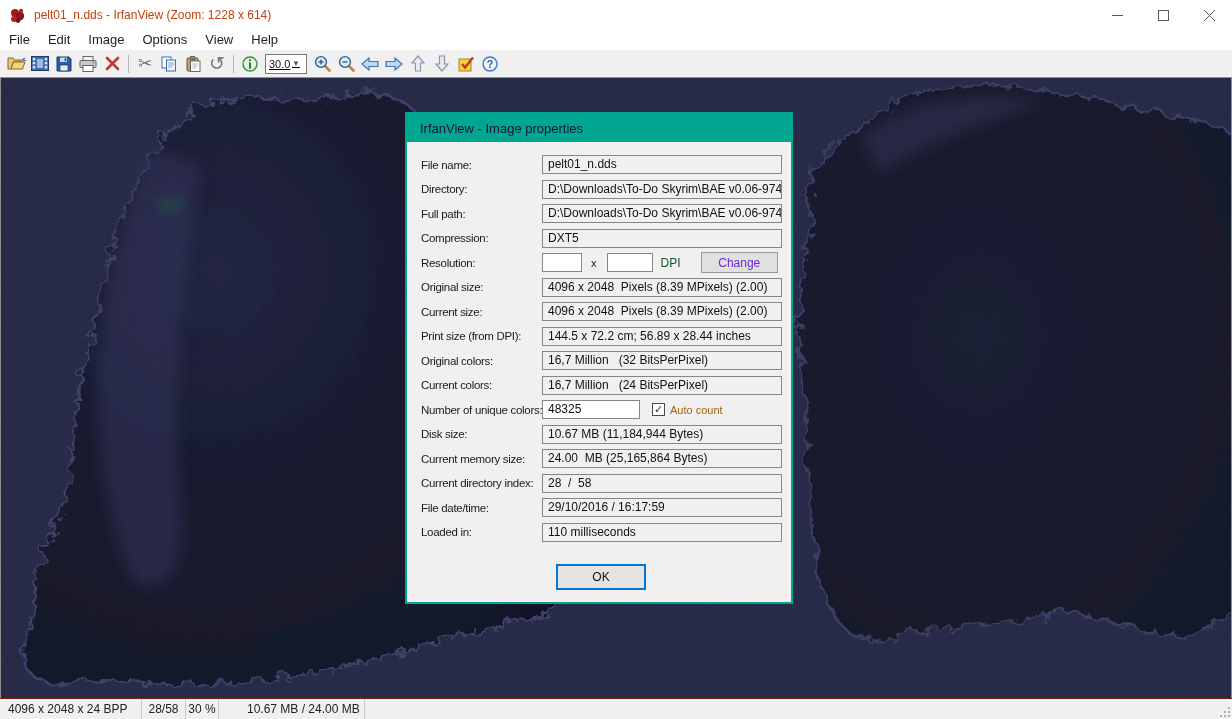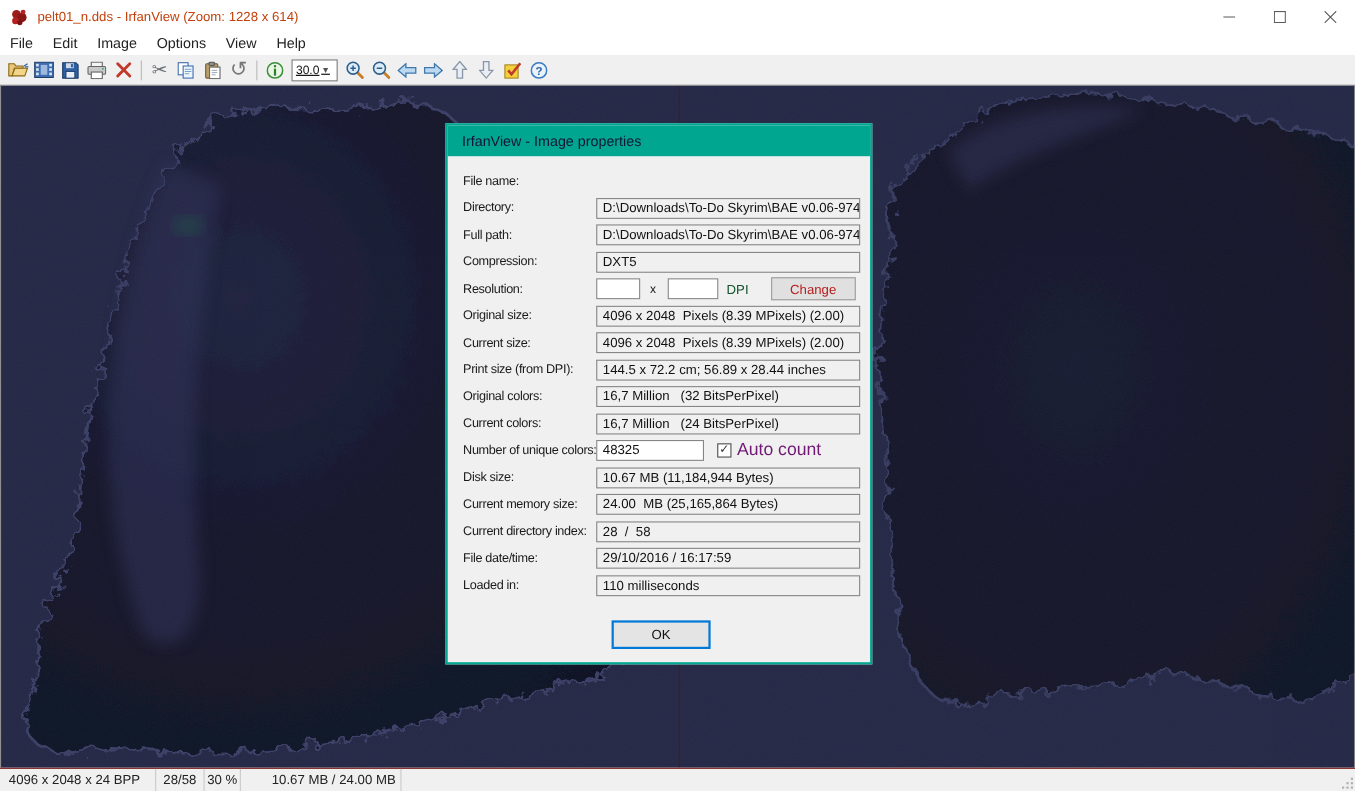--- a/index.html
+++ b/index.html
@@ -36,24 +36,24 @@
   .dialog { position:absolute; left:405px; top:112px; width:388px; height:492px; background:#f0f0f0; border:2px solid #00a690; z-index:10; }
   .dialog-title { height:28px; background:#00a690; display:flex; align-items:center; padding-left:13px; font-size:13px; color:#14143a; }
   .dialog-body { padding:13px 13px 0 14px; }
   .drow { display:flex; align-items:center; height:19px; margin-bottom:5.5px; }
   .dlabel { flex:none; width:121px; font-size:11.5px; letter-spacing:-0.3px; color:#1a1a1a; white-space:nowrap; }
   .dval { flex:none; width:240px; height:19px; border:1px solid #868686; background:#f0f0f0; font-size:12px; color:#111; line-height:17px; padding-left:5px; white-space:pre; overflow:hidden; }
   .dval.editable { background:#ffffff; }
   .small-input { width:40px; height:19px; border:1px solid #868686; background:#fff; flex:none; }
   .xsep { font-size:11px; color:#1a1a1a; margin:0 10px 0 9px; }
   .dpi-label { font-size:12px; color:#14532d; margin-left:8px; }
-  .change-btn { margin-left:20px; width:84px; height:21px; background:#e0e0e0; border:1px solid #9a9a9a; font-size:12px; color:#b91c1c; display:flex; align-items:center; justify-content:center; }
+  .change-btn { margin-left:20px; width:84px; height:21px; background:#e0e0e0; border:1px solid #9a9a9a; font-size:12px; color:#6d28d9; display:flex; align-items:center; justify-content:center; }
   .unique-input { width:98px; }
   .checkbox { width:13px; height:13px; border:1px solid #4a4a4a; background:#fff; margin-left:12px; flex:none; display:flex; align-items:center; justify-content:center; font-size:11px; color:#333; line-height:1; }
-  .cb-label { font-size:16px; color:#701a75; margin-left:5px; }
+  .cb-label { font-size:11px; color:#a16207; margin-left:5px; }
   .ok-row { margin-top:22px; display:flex; }
   .ok-btn { margin-left:135px; width:90px; height:26px; background:#e4e4e4; border:2px solid #0078d7; font-size:12px; color:#111; display:flex; align-items:center; justify-content:center; }
 
   
   .statusbar { position:absolute; left:0; top:698px; width:1232px; height:21px; background:#f0f0f0; border-top:1px solid #7f1d1d; display:flex; align-items:center; font-size:12px; color:#222; }
   .sseg { height:21px; line-height:20px; border-right:1px solid #c9c9c9; padding:0 8px; white-space:nowrap; overflow:hidden; flex:none; }
   .sseg.s1 { width:142px; }
   .sseg.s2 { width:44px; text-align:center; padding:0 2px; }
   .sseg.s3 { width:33px; text-align:center; padding:0 2px; }
   .sseg.s4 { width:126px;margin-left:20px; }
@@ -290,20 +290,21 @@
   </div>
 
   <div class="dialog">
     <div class="dialog-title">
       <span>IrfanView - Image properties</span>
     </div>
     <div class="dialog-body">
 
       <div class="drow">
         <span class="dlabel">File name:</span>
+        <div class="dval">pelt01_n.dds</div>
       </div>
 
       <div class="drow">
         <span class="dlabel">Directory:</span>
         <div class="dval">D:\Downloads\To-Do Skyrim\BAE v0.06-974-0-0</div>
       </div>
 
       <div class="drow">
         <span class="dlabel">Full path:</span>
         <div class="dval">D:\Downloads\To-Do Skyrim\BAE v0.06-974-0-0</div>

